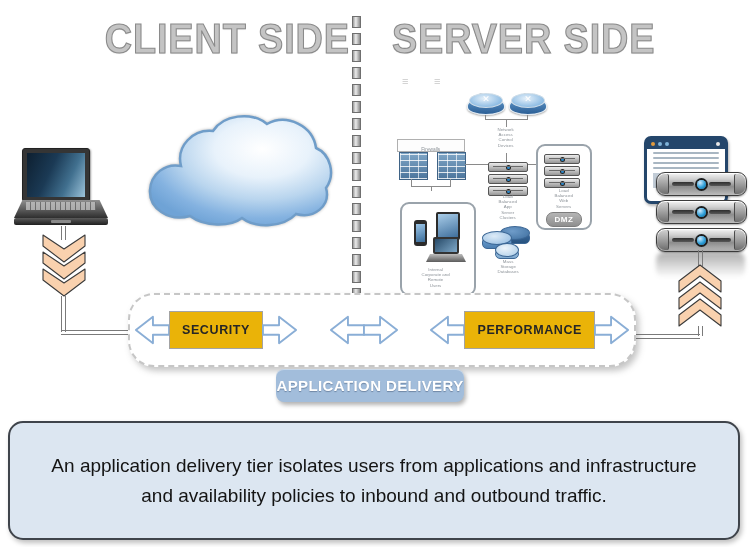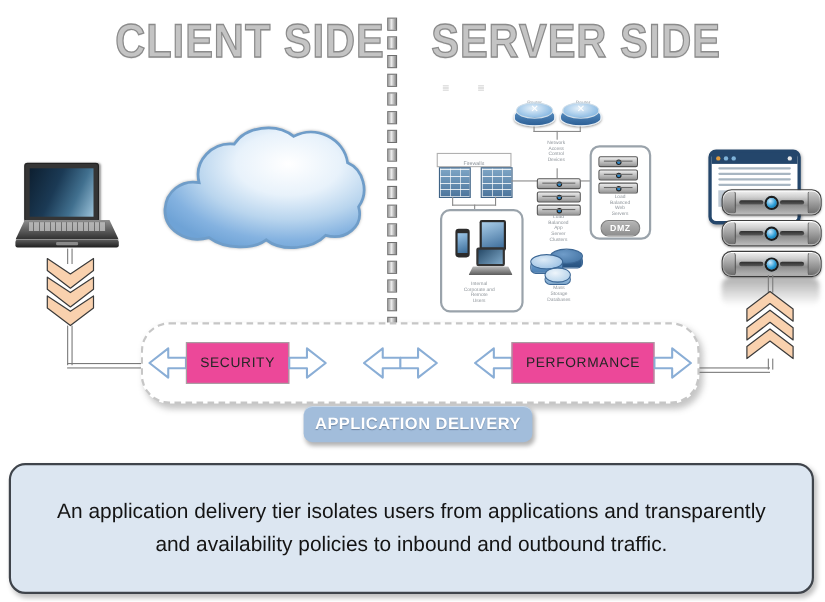--- a/index.html
+++ b/index.html
@@ -45,25 +45,25 @@
 
   
   .chev{position:absolute;}
 
   
   .banner{position:absolute;left:128px;top:293px;width:508px;height:74px;background:#fff;
     border:2px dashed #c6c6c6;border-radius:26px;
     box-shadow:3px 4px 6px rgba(90,90,90,.35);
     display:flex;align-items:center;justify-content:space-between;padding:0 5px;box-sizing:border-box;}
   .module{display:flex;align-items:center;}
-  .module .box{background:#ec4899;border:1px solid #a3a3a3;padding:11px 12px;
-    font-size:12.5px;font-weight:400;color:#262626;letter-spacing:.6px;white-space:nowrap;}
+  .module .box{background:#eab308;border:1px solid #a3a3a3;padding:11px 12px;
+    font-size:12.5px;font-weight:700;color:#262626;letter-spacing:.6px;white-space:nowrap;}
   .module svg{flex:0 0 auto;margin:0 -1px;}
 
-  .badge{position:absolute;left:276px;top:369px;width:208px;height:33px;border-radius:8px;
+  .badge{position:absolute;left:276px;top:369px;width:188px;height:33px;border-radius:8px;
     display:flex;align-items:center;justify-content:center;
     color:#fff;font-weight:700;font-size:15px;letter-spacing:.4px;
     text-shadow:0 1px 1px rgba(60,80,110,.5);
     box-shadow:2px 3px 4px rgba(0,0,0,.3), inset 0 1px 0 rgba(255,255,255,.4);}
 
   
   .desc{position:absolute;left:8px;top:421px;width:732px;height:119px;background:#dce6f1;
     border:2.5px solid #3f444b;border-radius:15px;box-sizing:border-box;
     box-shadow:2px 3px 5px rgba(0,0,0,.25);
     display:flex;flex-direction:column;align-items:center;justify-content:center;
@@ -105,21 +105,21 @@
   .disk::before{content:"";position:absolute;left:-1px;right:-1px;top:-7px;height:12px;border-radius:50%;
     border:1px solid #3c6795;}
   .d-dark{background:linear-gradient(#3c6b9e,#27527f);}
   .d-dark::before{background:radial-gradient(ellipse at 40% 35%,#6f9cc9,#3f6f9f);}
   .d-light{background:linear-gradient(#6ea2d2,#4d7fb2);}
   .d-light::before{background:radial-gradient(ellipse at 40% 35%,#ddebf7,#8fb9e0);}
   .d-pale{background:linear-gradient(#a7c9e6,#7fa9cf);}
   .d-pale::before{background:radial-gradient(ellipse at 40% 35%,#eef5fb,#a9cbe7);}
 
   
-  .netbox{position:absolute;border:2px solid #9aa3ab;border-radius:9px;background:rgba(255,255,255,.0);}
+  .netbox{position:absolute;border:2px solid #9aa3ab;border-radius:9px;background:rgba(255,255,255,.0);margin-top:12px;}
   .dmz-pill{position:absolute;background:linear-gradient(180deg,#b5b5b5,#8f8f8f);color:#fff;
     font-size:8px;font-weight:700;text-align:center;line-height:13px;border-radius:7px;
     border:1px solid #7d7d7d;letter-spacing:.5px;}
 
   
   .phone{position:absolute;width:13px;height:26px;background:#2b2b2b;border-radius:3px;}
   .phone::before{content:"";position:absolute;left:2px;top:4px;right:2px;bottom:4px;
     background:linear-gradient(160deg,#9cc6e8,#3a6c99);}
   .tablet{position:absolute;width:24px;height:28px;background:#2b2b2b;border-radius:2px;}
   .tablet::before{content:"";position:absolute;left:2px;top:2px;right:2px;bottom:3px;
@@ -386,17 +386,17 @@
       <div class="box">PERFORMANCE</div>
       <svg width="36" height="34" viewBox="0 0 38 34">
         <path d="M1 12 H18 V3 L36 17 L18 31 V22 H1 Z" fill="#fff" stroke="#8aaed6" stroke-width="2" stroke-linejoin="round"></path>
       </svg>
     </div>
   </div>
 
   <div class="badge" style="background:#a2bddb;">APPLICATION DELIVERY</div>
 
   <div class="desc">
-    <div>An application delivery tier isolates users from applications and transparently</div>
+    <div>An application delivery tier isolates users from applications and infrastructure</div>
     <div>and availability policies to inbound and outbound traffic.</div>
   </div>
 
 </div>
 
 </body></html>

